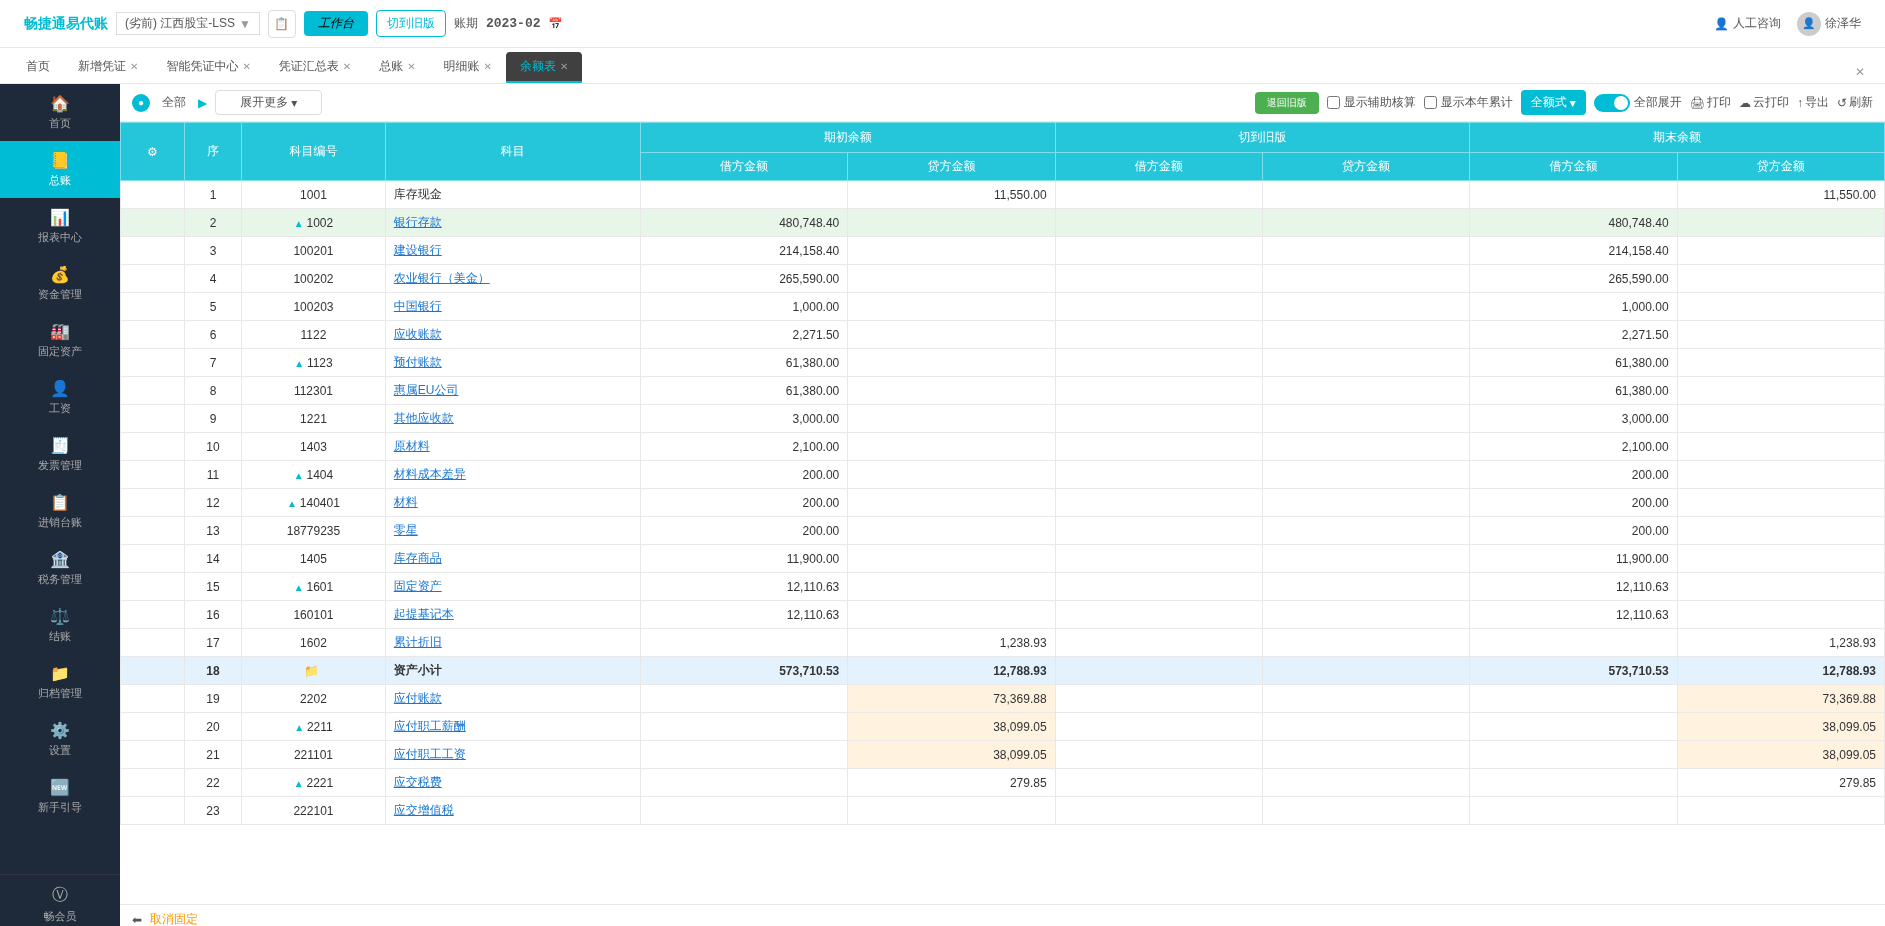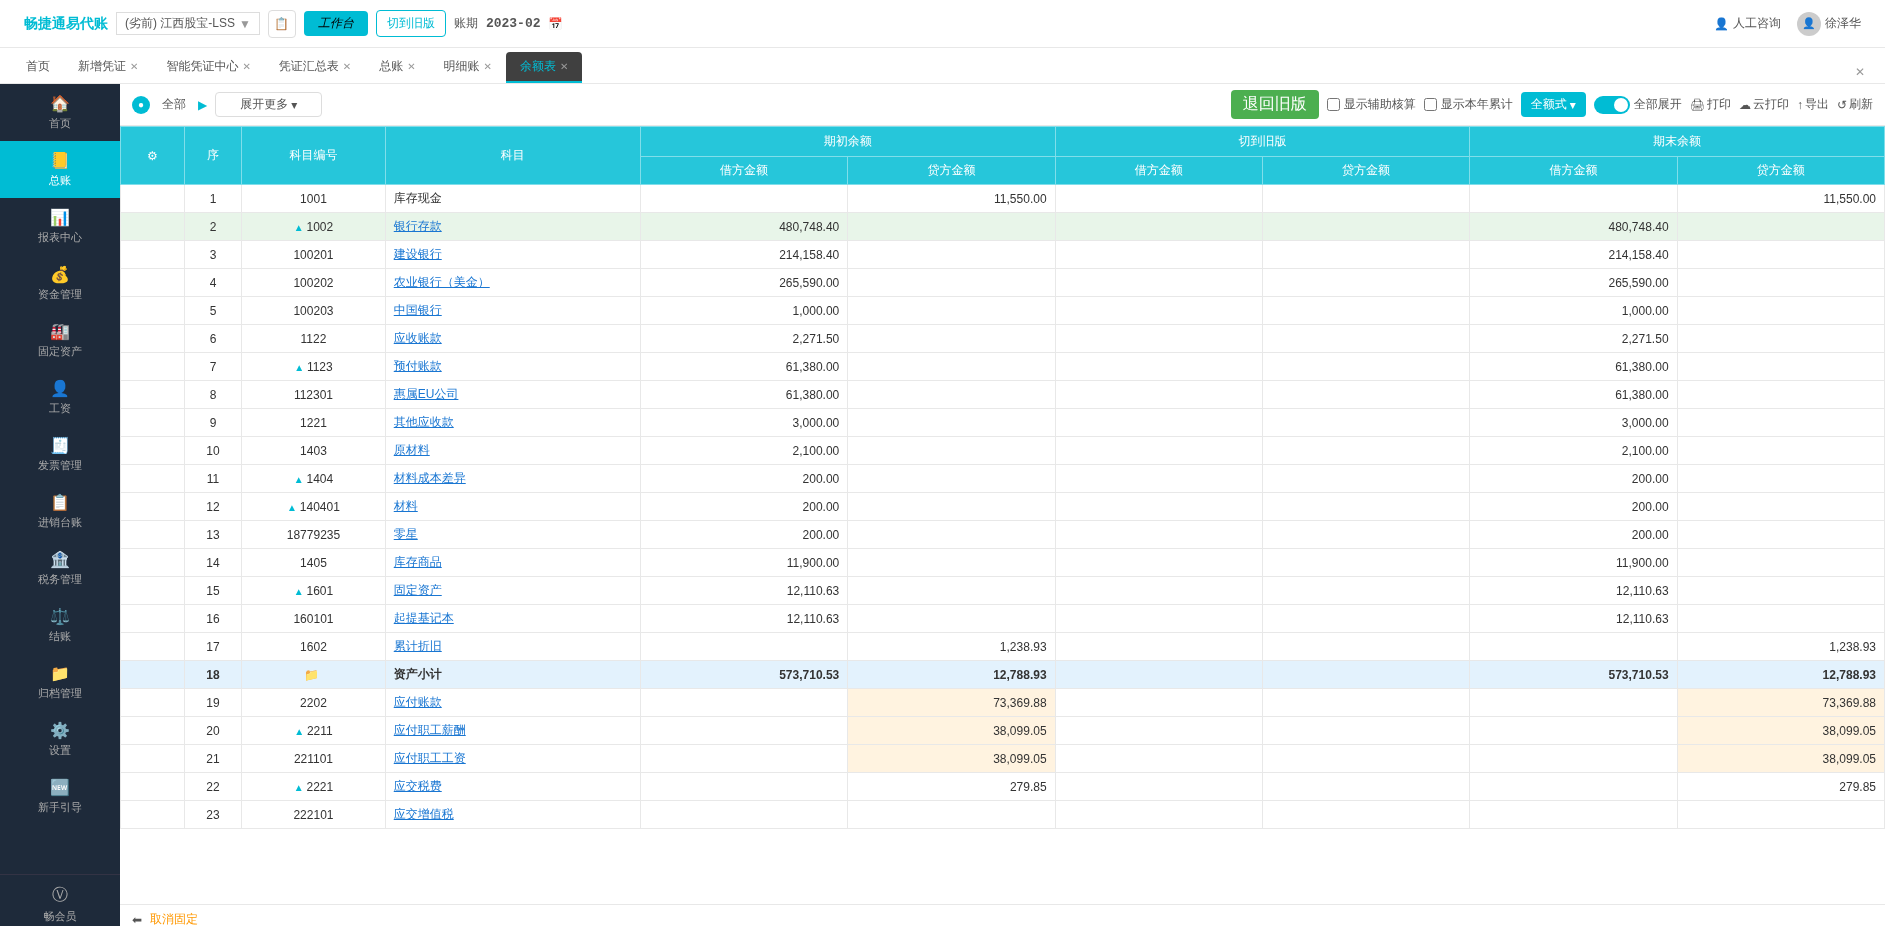--- a/index.html
+++ b/index.html
@@ -205,21 +205,21 @@
       align-items: center;
       gap: 8px;
     }
     .return-btn {
       background: #4caf50;
       color: #fff;
       border: none;
       border-radius: 4px;
       padding: 4px 12px;
       cursor: pointer;
-      font-size: 16px;
+      font-size: 10px;
     }
     .checkbox-group {
       display: flex;
       align-items: center;
       gap: 4px;
       font-size: 12px;
       color: #555;
     }
     .format-btn {
       background: #00bcd4;

